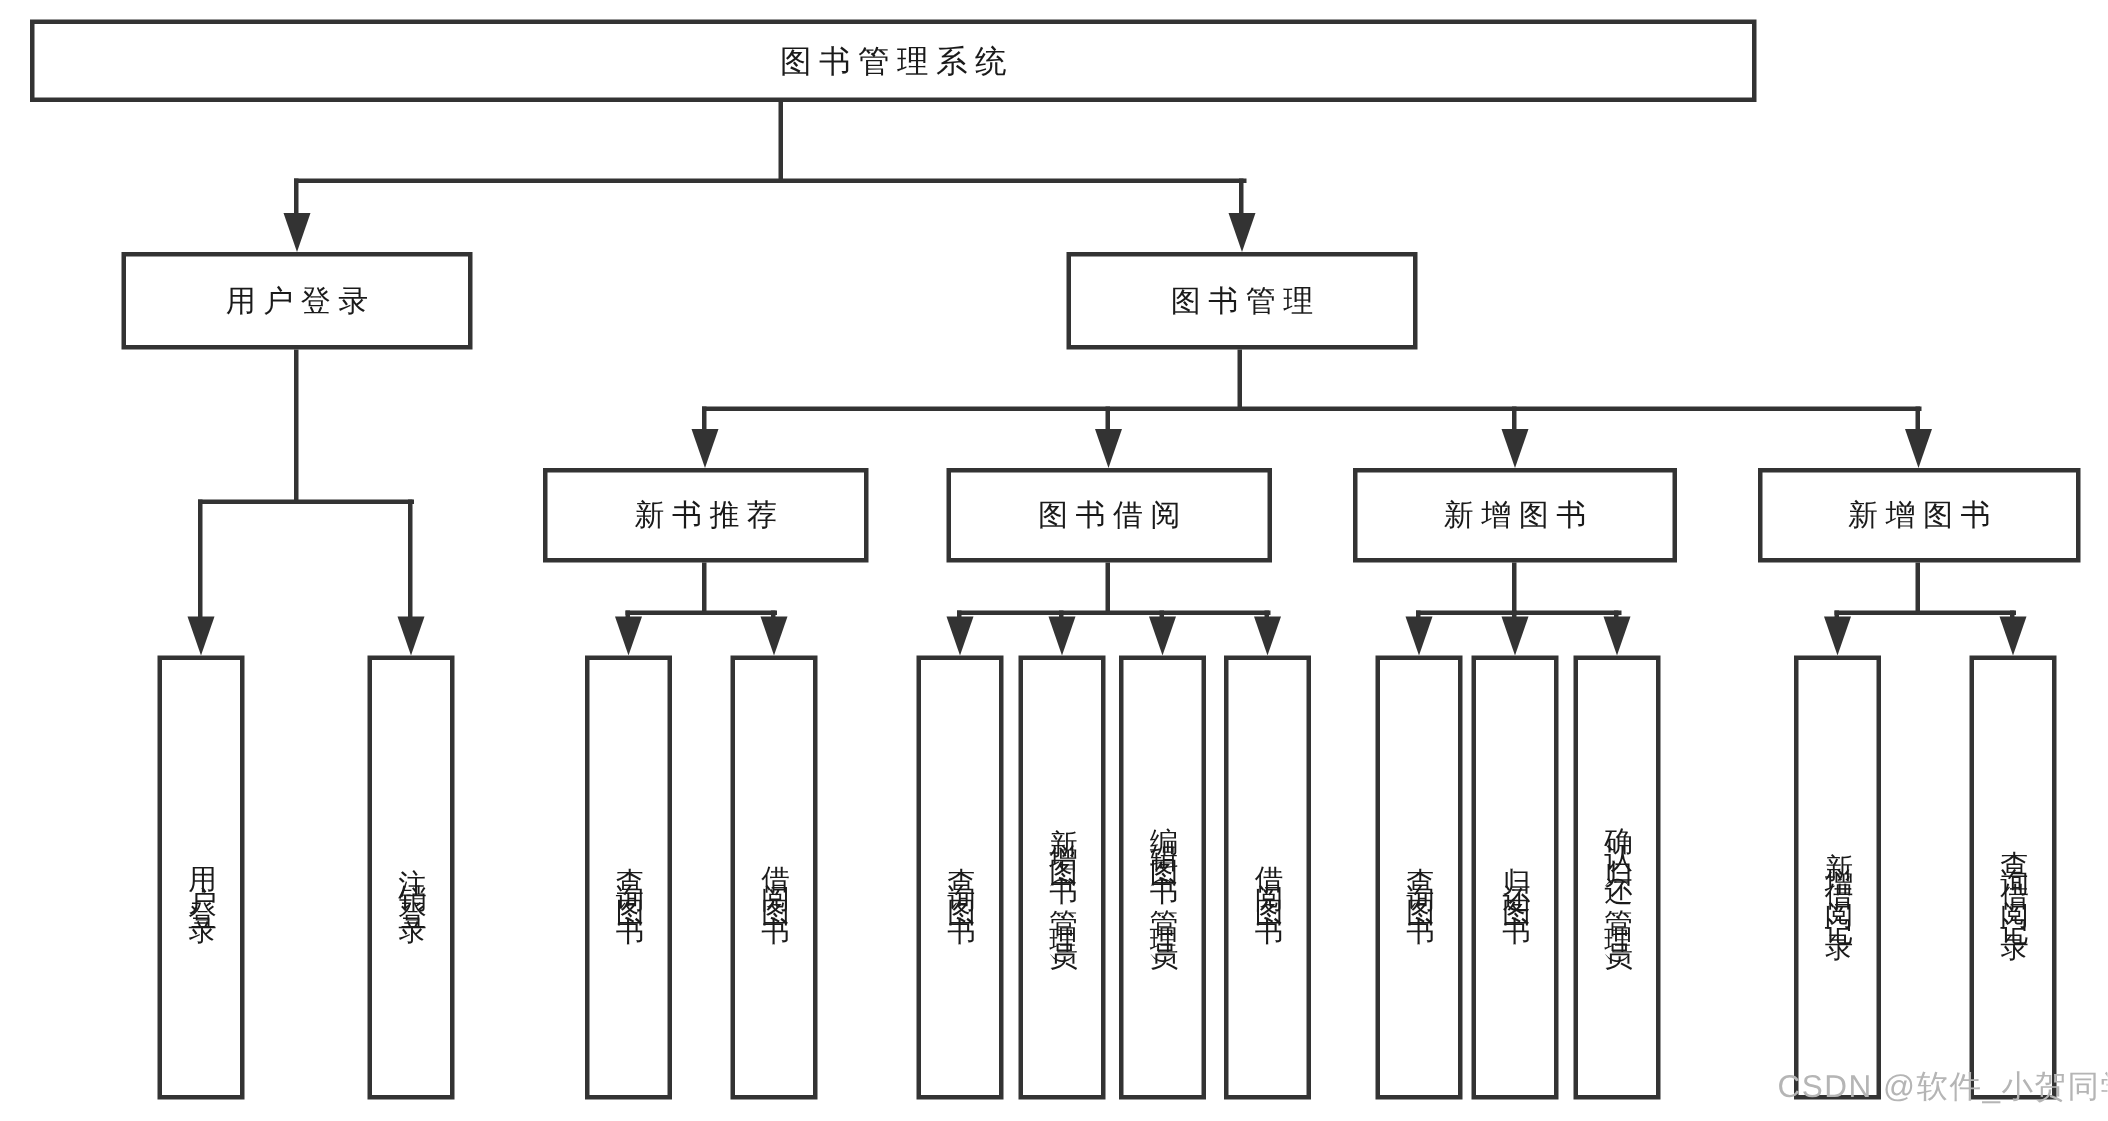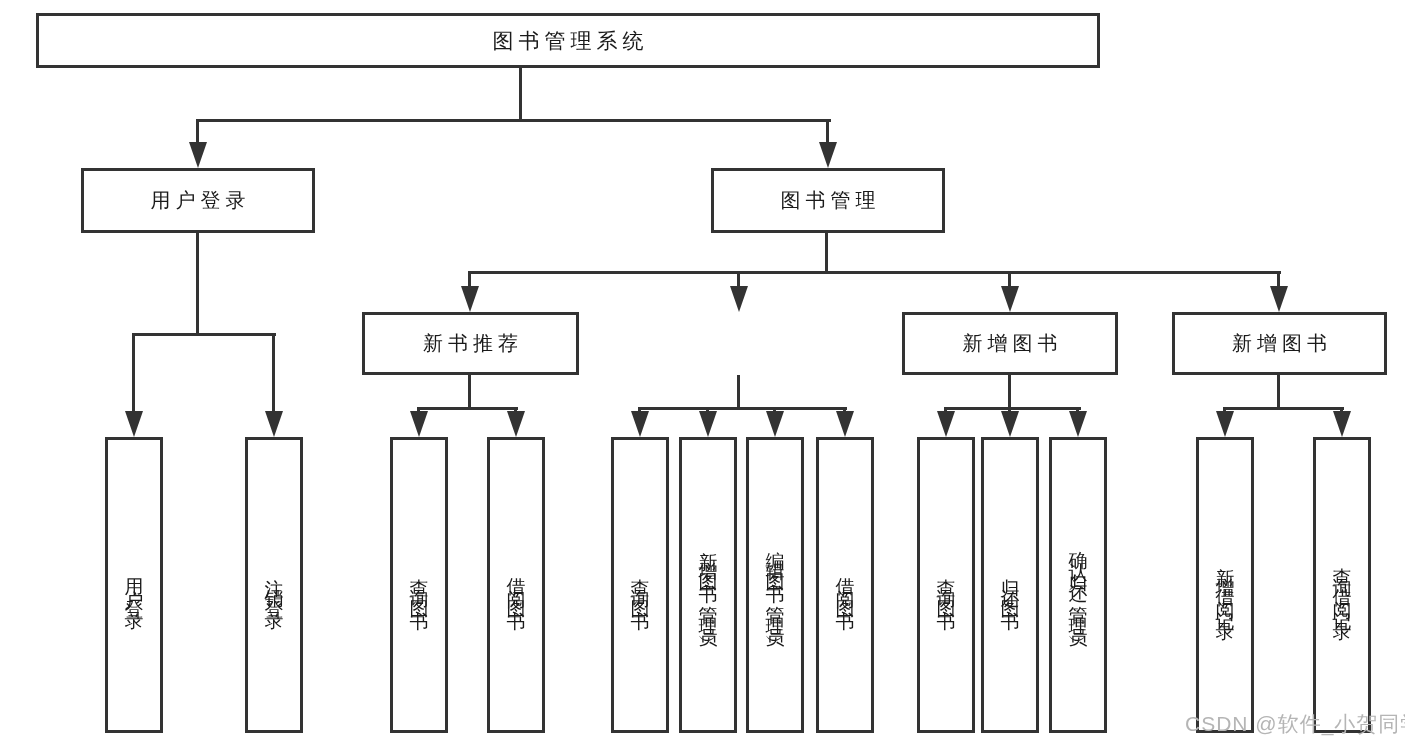--- a/index.html
+++ b/index.html
@@ -59,21 +59,21 @@
     letter-spacing:1px;
     z-index:5;
     white-space:nowrap;
   }
 </style>
 </head>
 <body>
 
 <div id="stage">
 
-  <div class="box root" style="left:36px; top:13px; width:1064px; height:55px;">图书管理系统</div>
+  <div class="box root" style="left:20px; top:13px; width:1151px; height:55px;">图书管理系统</div>
 
   <div class="vline" style="left:519px; top:68px; width:3px; height:54px;"></div>
   <div class="hline" style="left:196px; top:119px; width:635px; height:3px;"></div>
   <div class="vline" style="left:196px; top:119px; width:3px; height:27px;"></div>
   <div class="arrow" style="left:189px; top:142px;"></div>
   <div class="vline" style="left:826px; top:119px; width:3px; height:27px;"></div>
   <div class="arrow" style="left:819px; top:142px;"></div>
 
   <div class="box" style="left:81px; top:168px; width:234px; height:65px;">用户登录</div>
   <div class="box" style="left:711px; top:168px; width:234px; height:65px;">图书管理</div>
@@ -90,20 +90,21 @@
   <div class="vline" style="left:468px; top:271px; width:3px; height:18px;"></div>
   <div class="arrow" style="left:461px; top:286px;"></div>
   <div class="vline" style="left:737px; top:271px; width:3px; height:18px;"></div>
   <div class="arrow" style="left:730px; top:286px;"></div>
   <div class="vline" style="left:1008px; top:271px; width:3px; height:18px;"></div>
   <div class="arrow" style="left:1001px; top:286px;"></div>
   <div class="vline" style="left:1277px; top:271px; width:3px; height:18px;"></div>
   <div class="arrow" style="left:1270px; top:286px;"></div>
 
   <div class="box" style="left:362px; top:312px; width:217px; height:63px;">新书推荐</div>
+  <div class="box" style="left:631px; top:312px; width:217px; height:63px;">图书借阅</div>
   <div class="box" style="left:902px; top:312px; width:216px; height:63px;">新增图书</div>
   <div class="box" style="left:1172px; top:312px; width:215px; height:63px;">新增图书</div>
 
   <div class="vline" style="left:468px; top:375px; width:3px; height:35px;"></div>
   <div class="hline" style="left:417px; top:407px; width:101px; height:3px;"></div>
   <div class="vline" style="left:417px; top:407px; width:3px; height:8px;"></div>
   <div class="arrow" style="left:410px; top:411px;"></div>
   <div class="vline" style="left:514px; top:407px; width:3px; height:8px;"></div>
   <div class="arrow" style="left:507px; top:411px;"></div>
 

